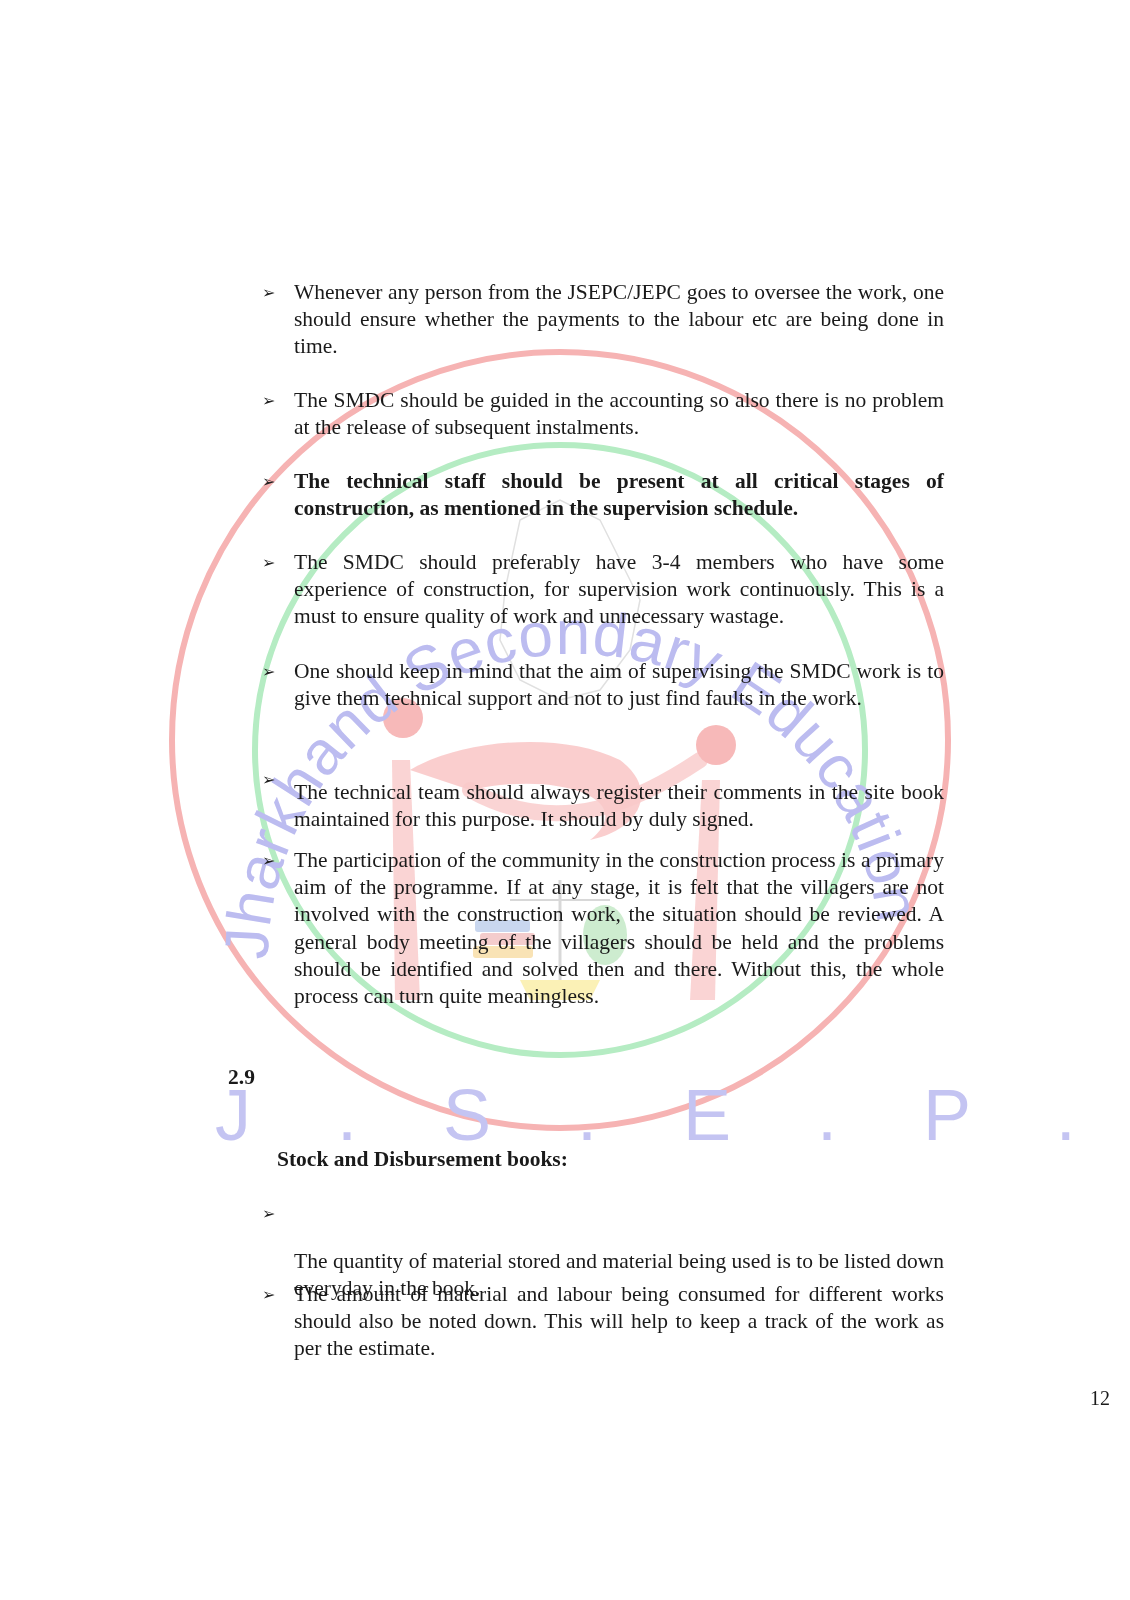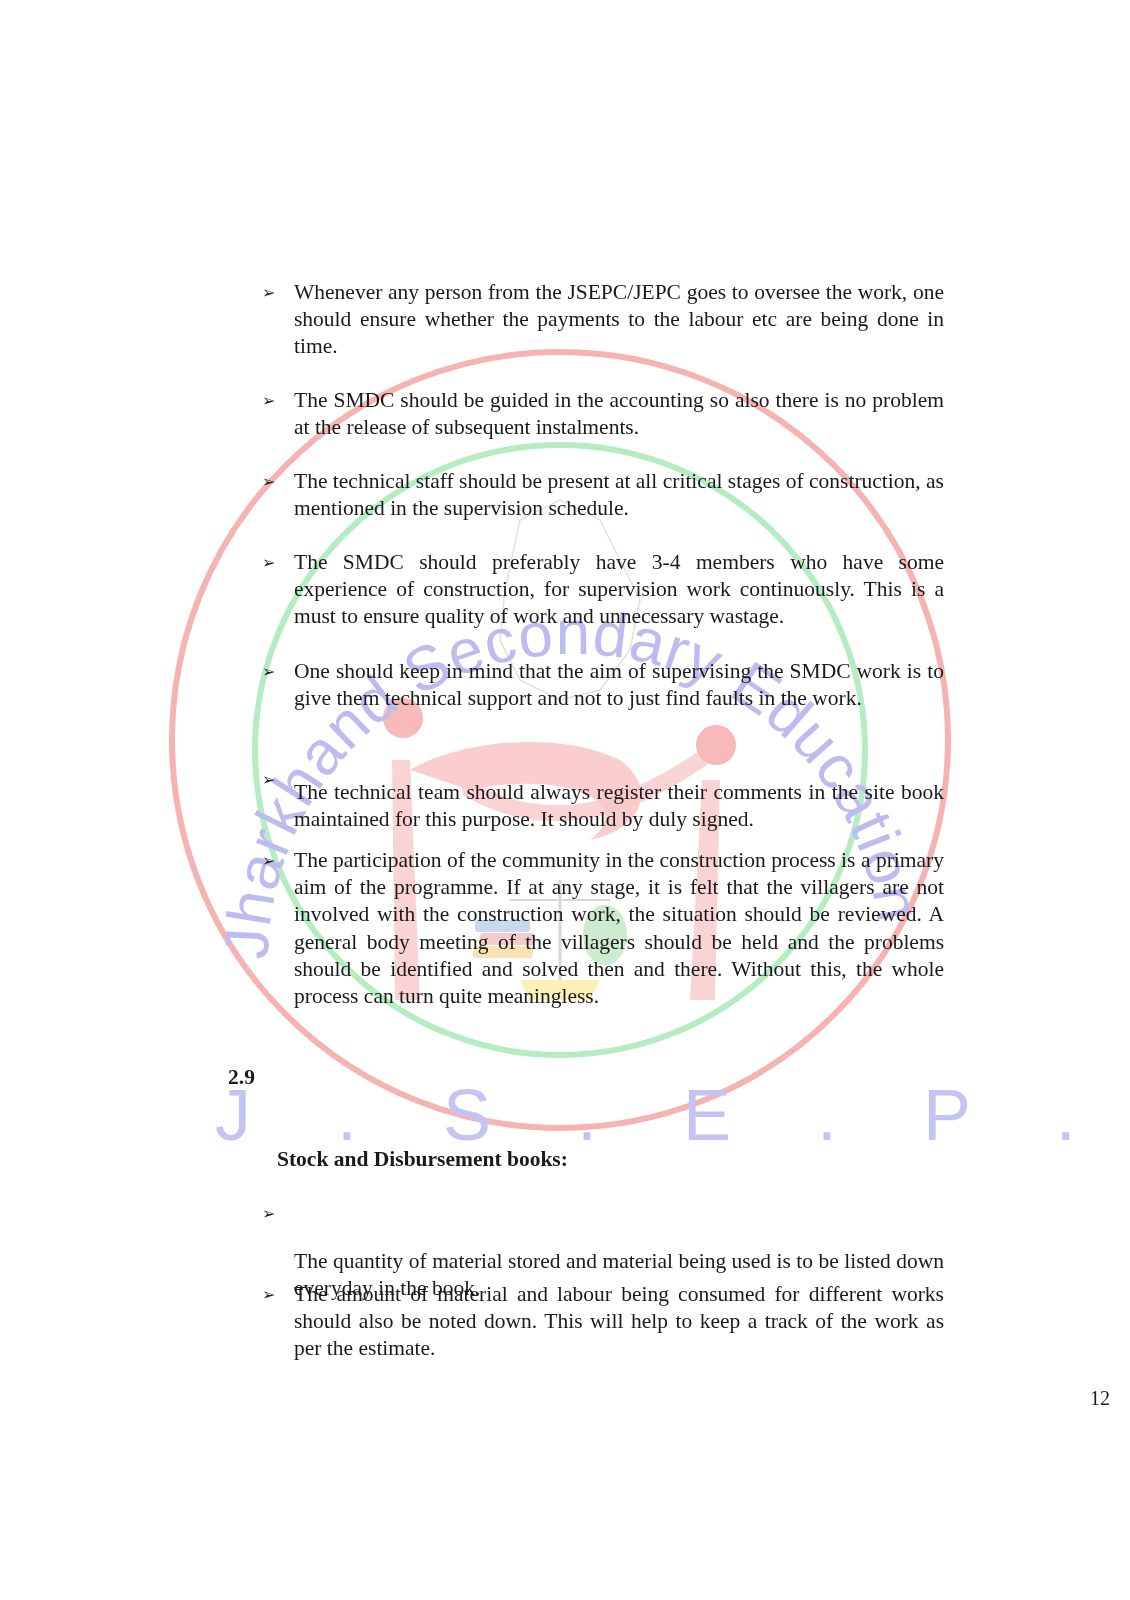--- a/index.html
+++ b/index.html
@@ -53,21 +53,21 @@
 <div class="page">
 
 
   <span class="bullet" style="top:279px;">➢</span>
   <div class="para body-block" style="top:279px;">Whenever any person from the JSEPC/JEPC goes to oversee the work, one should ensure whether the payments to the labour etc are being done in time.</div>
 
   <span class="bullet" style="top:387px;">➢</span>
   <div class="para body-block" style="top:387px;">The SMDC should be guided in the accounting so also there is no problem at the release of subsequent instalments.</div>
 
   <span class="bullet" style="top:468px;">➢</span>
-  <div class="para body-block" style="top:468px;">The technical staff should be present at all critical stages of construction, as mentioned in the supervision schedule.</div>
+  <div class="para body-block" style="top:468px;font-weight:bold;">The technical staff should be present at all critical stages of construction, as mentioned in the supervision schedule.</div>
 
   <span class="bullet" style="top:549px;">➢</span>
   <div class="para body-block" style="top:549px;">The SMDC should preferably have 3-4 members who have some experience of construction, for supervision work continuously. This is a must to ensure quality of work and unnecessary wastage.</div>
 
   <span class="bullet" style="top:658px;">➢</span>
   <div class="para body-block" style="top:658px;">One should keep in mind that the aim of supervising the SMDC work is to give them technical support and not to just find faults in the work.</div>
 
   <span class="bullet" style="top:766px;">➢</span>
   <div class="para body-block" style="top:766px;margin-top:13px;">The technical team should always register their comments in the site book maintained for this purpose. It should by duly signed.</div>
 

